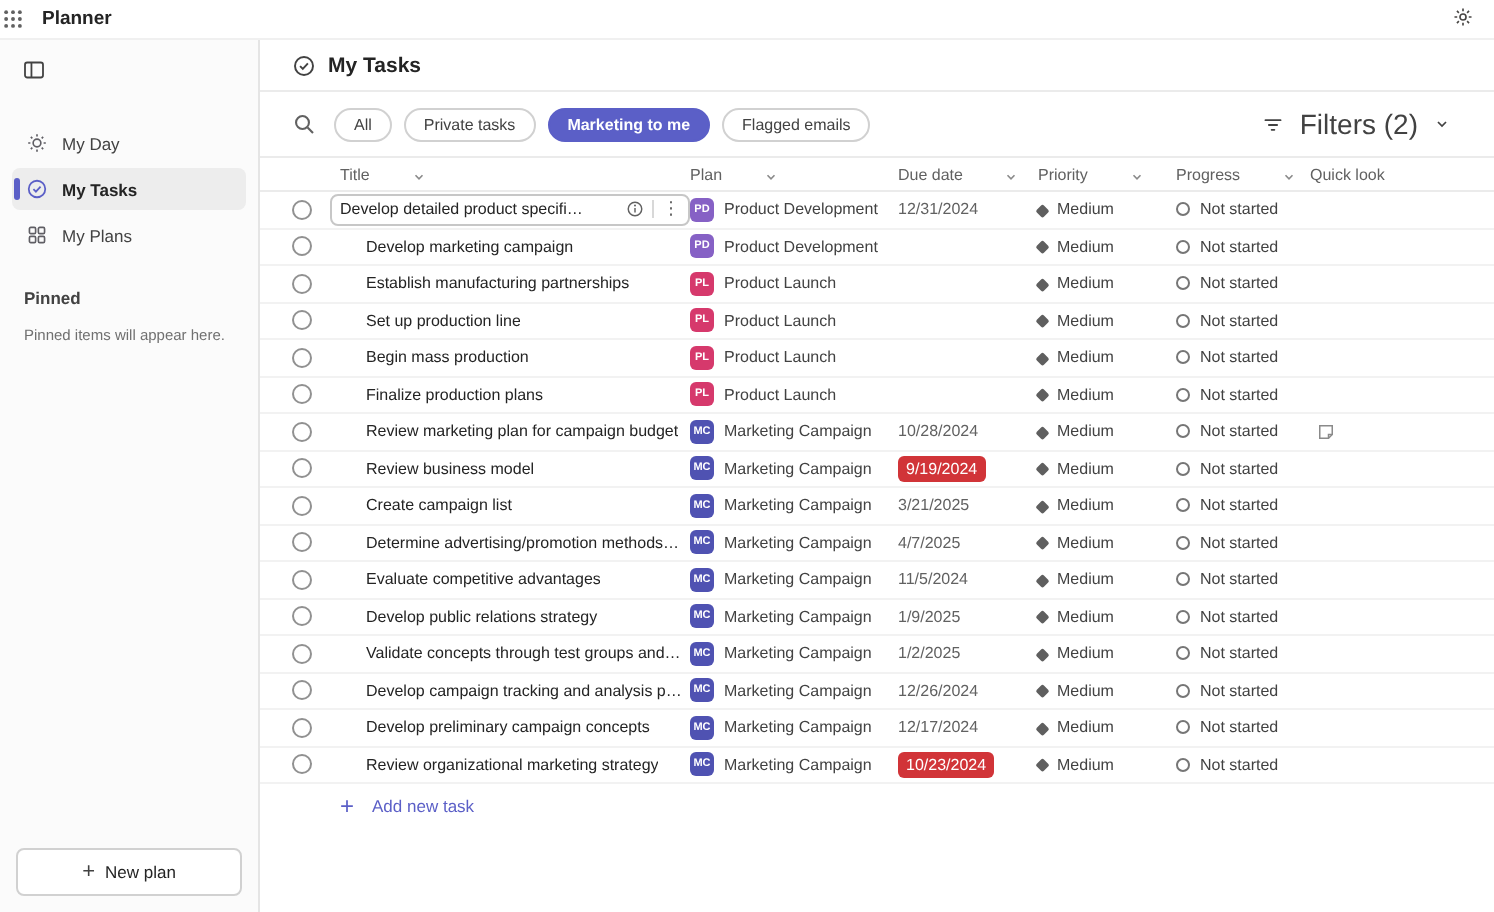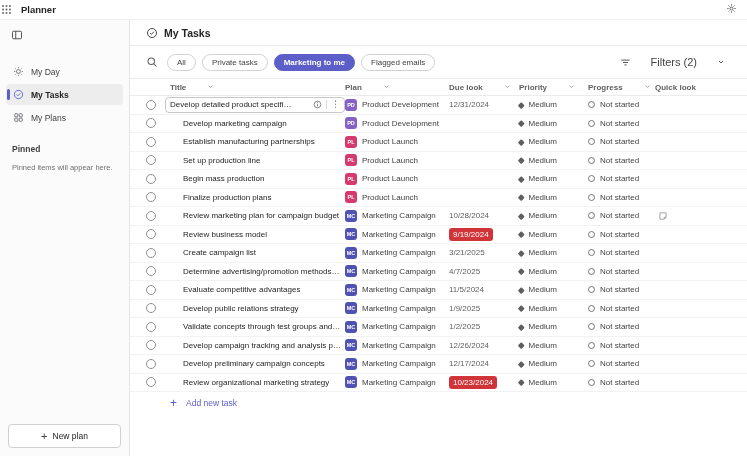--- a/index.html
+++ b/index.html
@@ -55,28 +55,28 @@
   .page-header{height:26px;display:flex;align-items:center;gap:6px;padding:0 16px;
     border-bottom:1px solid var(--border);}
   .page-header h1{font-size:10.5px;font-weight:700;margin:0;}
   .page-header .hicon{color:#424242;}
   .toolbar{height:32px;display:flex;align-items:center;padding:0 16px;gap:9px;}
   .search-btn{background:none;border:none;padding:0;color:#616161;cursor:pointer;}
   .pills{display:flex;gap:6px;}
   .pill{height:17px;padding:0 9px;border:1px solid #d1d1d1;border-radius:9px;background:#fff;
     font-size:8px;color:#424242;display:flex;align-items:center;cursor:pointer;font-family:inherit;}
   .pill.active{background:var(--accent);border-color:var(--accent);color:#fff;font-weight:700;}
-  .filters{margin-left:auto;display:flex;align-items:center;gap:20px;color:#424242;
-    font-size:11px;background:none;border:none;cursor:pointer;font-family:inherit;}
+  .filters{margin-left:auto;display:flex;align-items:center;gap:8px;color:#424242;
+    font-size:14px;background:none;border:none;cursor:pointer;font-family:inherit;}
   
   .grid{display:grid;grid-template-columns:26px 175px 104px 70px 69px 67px 1fr;
     align-items:center;padding-left:14px;padding-right:8px;}
   .thead{height:18px;border-top:1px solid var(--border);border-bottom:1px solid var(--border);
     color:var(--text2);font-size:8px;}
-  .hcell{display:flex;align-items:flex-start;gap:21px;cursor:pointer;font-weight:bold;}
+  .hcell{display:flex;align-items:flex-end;gap:21px;cursor:pointer;}
   .hcell .chev{color:#8a8a8a;}
   .trow{height:18.5px;border-bottom:1px solid #f2f2f2;font-size:8px;cursor:pointer;background:#fff;}
   .check-cell{display:flex;justify-content:flex-start;padding-left:2px;}
   .circle{width:10px;height:10px;border:1px solid #919191;border-radius:50%;background:#fff;cursor:pointer;}
   .title-cell{display:flex;align-items:center;height:16px;padding:0 4px 0 0;min-width:0;margin-left:13px;}
   .title-text{white-space:nowrap;overflow:hidden;text-overflow:ellipsis;color:#242424;}
   .row-actions{display:none;margin-left:auto;align-items:center;gap:4px;color:#616161;flex:none;}
   .trow.selected .title-cell{border:1px solid #c7c7c7;border-radius:4px;padding-left:4px;margin-left:-5px;gap:20px;}
   .trow.selected .row-actions{display:flex;}
   .kebab{border-left:1px solid #d8d8d8;padding-left:4px;font-size:9px;line-height:1;color:#616161;}
@@ -259,21 +259,21 @@
         </div>
         <div class="hcell">
           <span>Plan</span>
           <span class="chev">
             <svg width="7" height="7" viewBox="0 0 12 12" fill="none" stroke="currentColor" stroke-width="1.4">
                 <path d="M3 4.5l3 3 3-3"></path>
               </svg>
           </span>
         </div>
         <div class="hcell">
-          <span>Due look</span>
+          <span>Due date</span>
           <span class="chev">
             <svg width="7" height="7" viewBox="0 0 12 12" fill="none" stroke="currentColor" stroke-width="1.4">
                 <path d="M3 4.5l3 3 3-3"></path>
               </svg>
           </span>
         </div>
         <div class="hcell">
           <span>Priority</span>
           <span class="chev">
             <svg width="7" height="7" viewBox="0 0 12 12" fill="none" stroke="currentColor" stroke-width="1.4">

